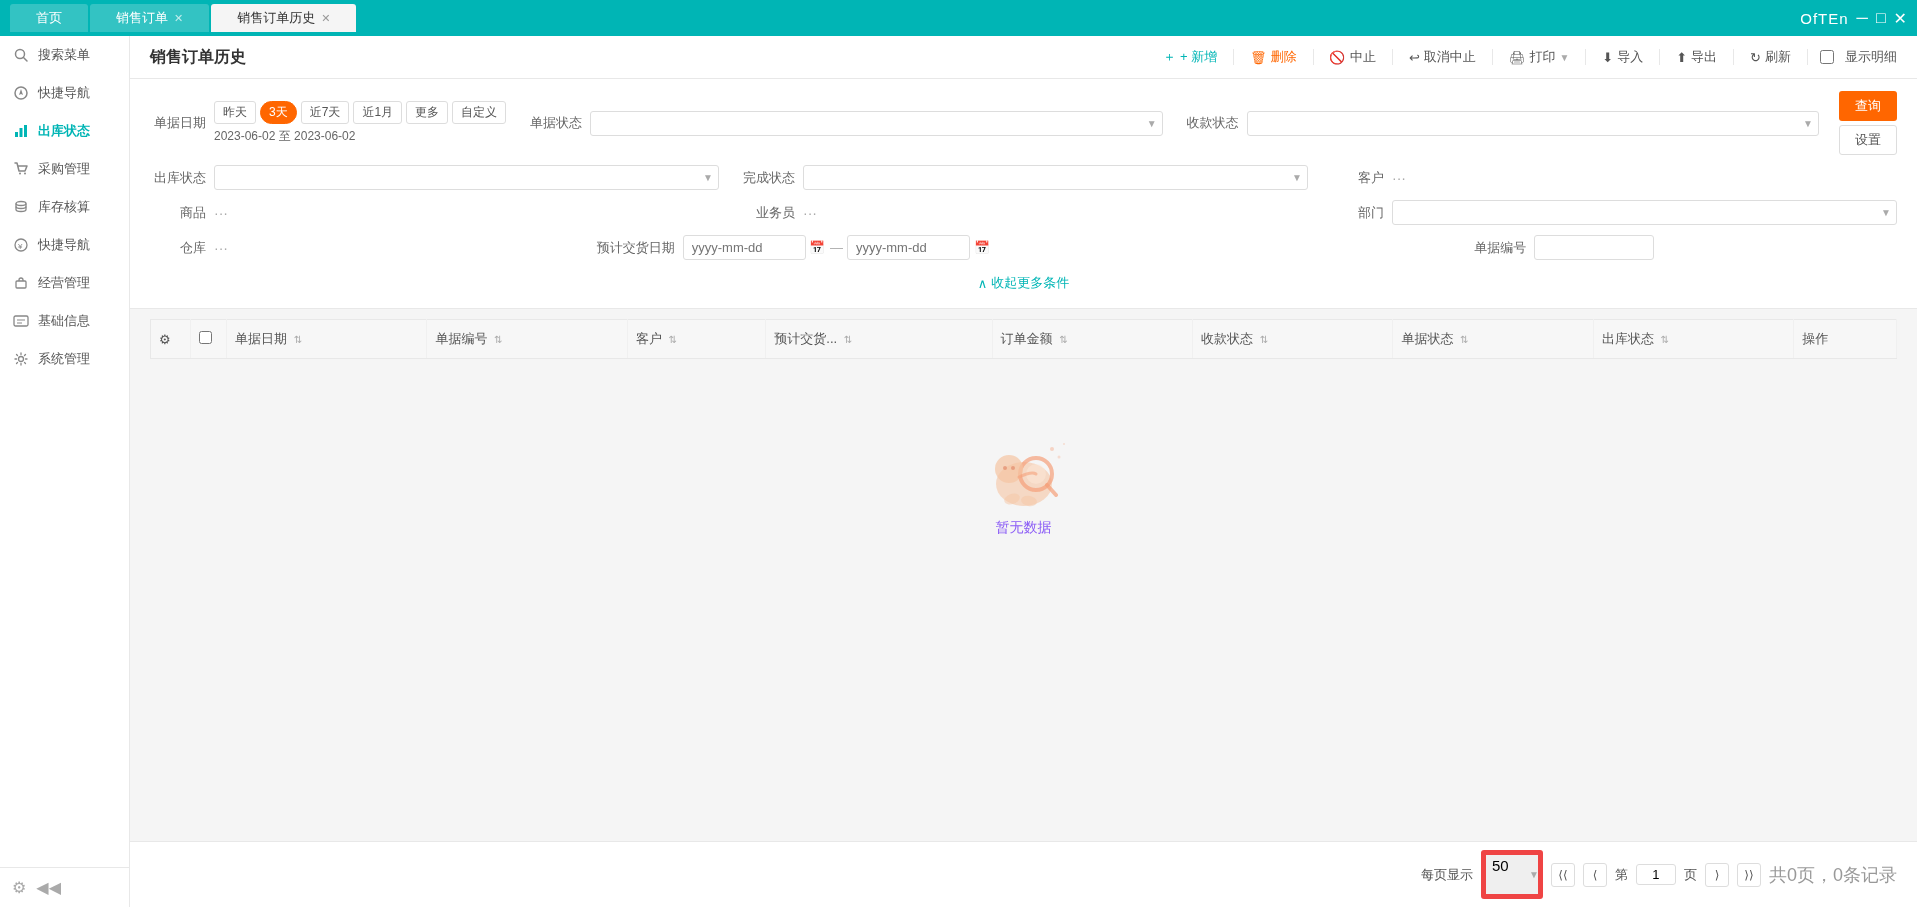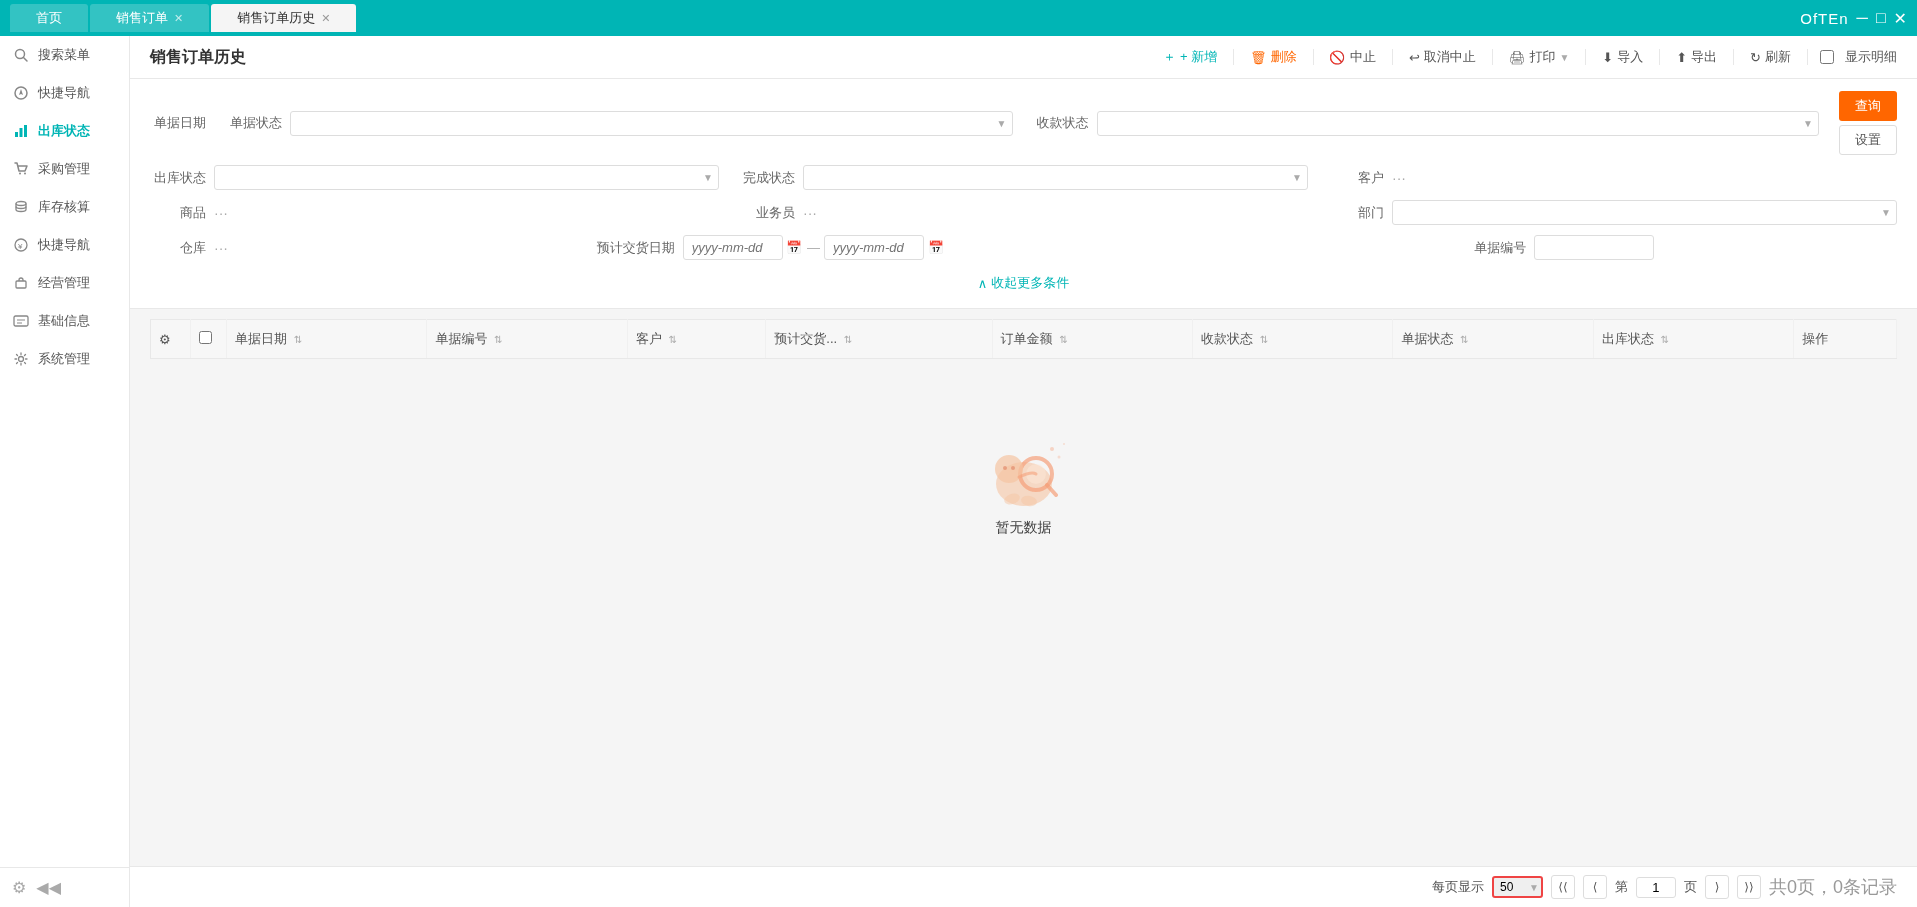--- a/index.html
+++ b/index.html
@@ -49,39 +49,39 @@
     .filter-date-group { display: flex; align-items: center; gap: 4px; }
     .date-btn { padding: 2px 8px; border-radius: 3px; font-size: 12px; cursor: pointer; border: 1px solid #ddd; background: #fff; color: #555; }
     .date-btn.active { background: #ff6600; color: #fff; border-color: #ff6600; border-radius: 12px; }
     .date-range { color: #666; font-size: 12px; margin-top: 2px; }
     .filter-select { border: 1px solid #ddd; border-radius: 3px; padding: 4px 24px 4px 8px; font-size: 13px; color: #333; background: #fff; cursor: pointer; appearance: none; min-width: 120px; position: relative; }
     .select-wrapper { position: relative; display: inline-flex; align-items: center; }
     .select-wrapper .chevron { position: absolute; right: 6px; color: #aaa; font-size: 10px; pointer-events: none; }
     .filter-input { border: 1px solid #ddd; border-radius: 3px; padding: 4px 8px; font-size: 13px; color: #333; background: #fff; width: 120px; }
     .filter-dots { color: #aaa; cursor: pointer; font-size: 14px; }
     .date-input-group { display: flex; align-items: center; gap: 4px; }
-    .date-input { border: 1px solid #ddd; border-radius: 3px; padding: 4px 8px; font-size: 13px; color: #aaa; background: #fff; width: 100px; font-style: italic; }
+    .date-input { border: 1px solid #ddd; border-radius: 3px; padding: 4px 8px; font-size: 13px; color: #aaa; background: #fff; width: 123px; }
     .date-icon { color: #aaa; cursor: pointer; font-size: 13px; }
     .date-sep { color: #aaa; }
     .collapse-link { display: flex; align-items: center; justify-content: center; gap: 4px; color: #00b5b5; font-size: 13px; cursor: pointer; padding: 4px 0; }
 
     
     .table-area { flex: 1; overflow: auto; padding: 10px 20px; }
     .data-table { width: 100%; border-collapse: collapse; background: #fff; border: 1px solid #e8e8e8; }
     .data-table thead tr { background: #f7f7f7; }
     .data-table th { padding: 10px 8px; text-align: left; font-size: 13px; color: #555; font-weight: normal; border-bottom: 1px solid #e8e8e8; white-space: nowrap; border-right: 1px solid #f0f0f0; }
     .data-table th .sort-icon { color: #aaa; font-size: 10px; margin-left: 3px; cursor: pointer; }
     .th-gear { width: 40px; text-align: center; }
     .th-check { width: 36px; text-align: center; }
     .table-op { text-align: right; color: #aaa; font-size: 13px; }
-    .empty-text { color: #404040; font-size: 14px; }
+    .empty-text { color: #8b5cf6; font-size: 14px; }
 
     
     .pagination-bar { background: #fff; border-top: 1px solid #e8e8e8; padding: 8px 20px; display: flex; align-items: center; justify-content: flex-end; gap: 8px; flex-shrink: 0; font-size: 13px; color: #555; }
-    .page-size-select { border: 2px solid #ef4444; border-radius: 3px; padding: 2px 20px 2px 6px; font-size: 12px; appearance: none; cursor: pointer; }
+    .page-size-select { border: 5px solid #ef4444; border-radius: 3px; padding: 2px 20px 20px 6px; font-size: 15px; appearance: none; cursor: pointer; }
     .page-nav-btn { width: 24px; height: 24px; border: 1px solid #ddd; border-radius: 3px; background: #fff; cursor: pointer; display: flex; align-items: center; justify-content: center; font-size: 12px; color: #555; }
     .page-nav-btn:disabled { color: #ccc; cursor: not-allowed; }
     .page-input { width: 40px; border: 1px solid #ddd; border-radius: 3px; padding: 2px 4px; text-align: center; font-size: 13px; }
     .total-info { color: #999; font-size: 18px; }
 
     
     .btn-query { background: #ff6600; color: #fff; border: none; border-radius: 3px; padding: 6px 16px; font-size: 13px; cursor: pointer; }
     .btn-set { background: #fff; color: #555; border: 1px solid #ddd; border-radius: 3px; padding: 5px 14px; font-size: 13px; cursor: pointer; margin-top: 4px; }
     .query-btns { display: flex; flex-direction: column; align-items: stretch; }
 
@@ -257,20 +257,31 @@
         </label>
       </div>
     </div>
 
     <div class="filter-area">
 
       <div class="filter-row">
 
         <div class="filter-item">
           <span class="filter-label">单据日期</span>
+          <div style="display:flex;flex-direction:column;gap:2px;">
+            <div class="filter-date-group">
+              <button class="date-btn">昨天</button>
+              <button class="date-btn active">3天</button>
+              <button class="date-btn">近7天</button>
+              <button class="date-btn">近1月</button>
+              <button class="date-btn">更多</button>
+              <button class="date-btn">自定义</button>
+            </div>
+            <div class="date-range">2023-06-02 至 2023-06-02</div>
+          </div>
         </div>
 
         <div class="filter-item" style="flex:1;">
           <span class="filter-label">单据状态</span>
           <div class="select-wrapper" style="flex:1;">
             <select class="filter-select" style="width:100%;">
               <option value=""></option>
             </select>
             <span class="chevron">▼</span>
           </div>

